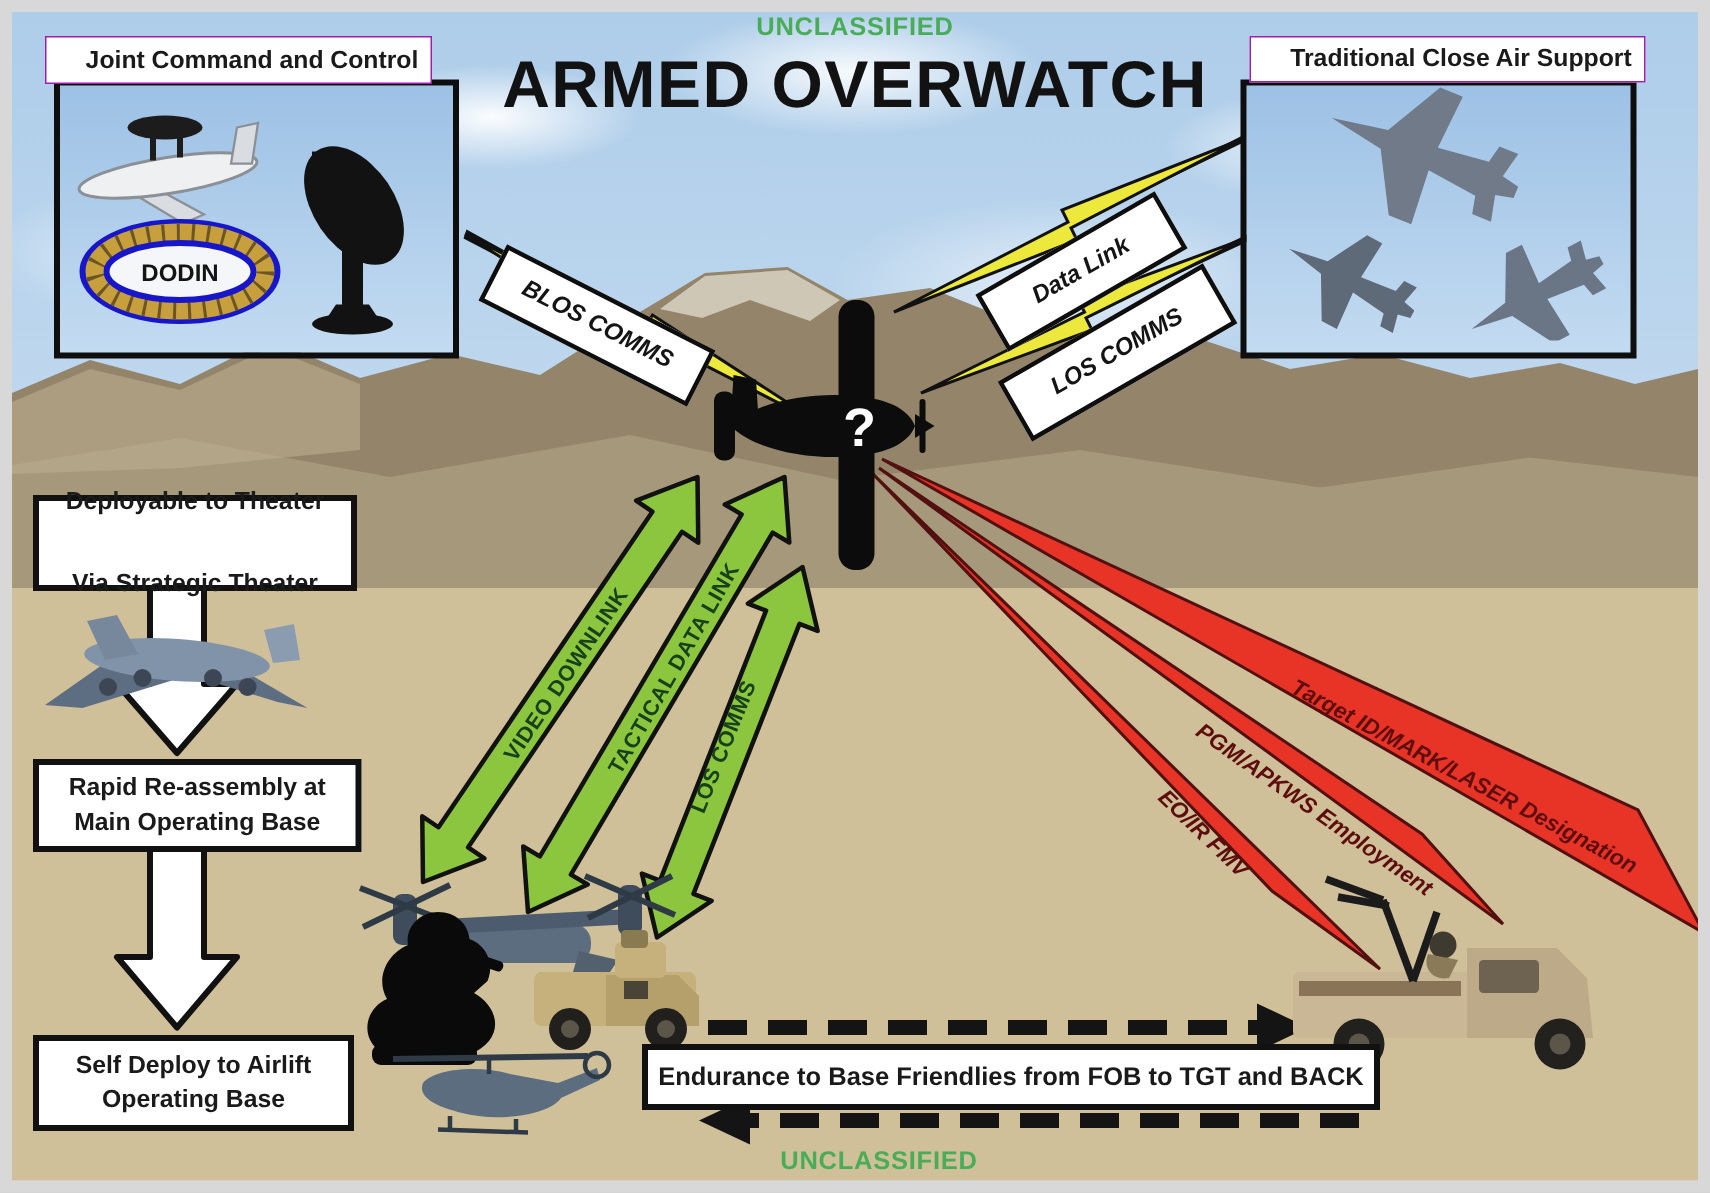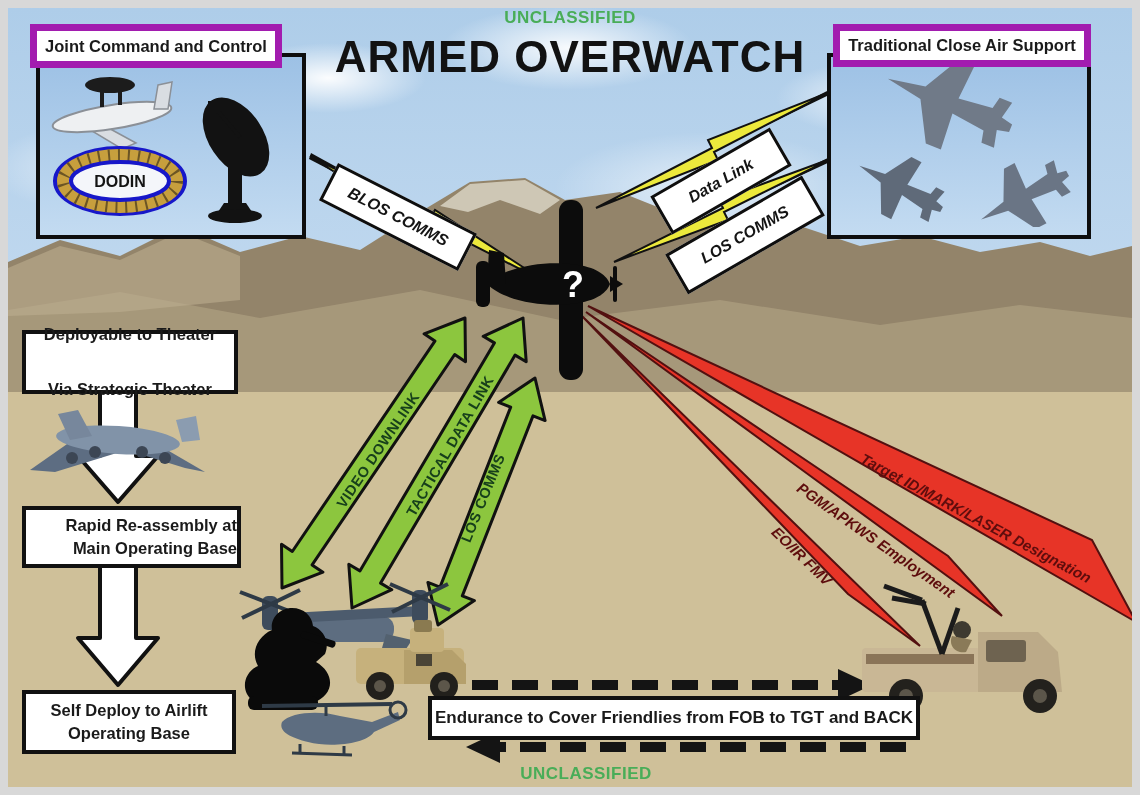--- a/index.html
+++ b/index.html
@@ -20,21 +20,21 @@
   .f-top{left:0;top:0;width:1140px;height:8px;}
   .f-bottom{left:0;top:787px;width:1140px;height:8px;}
   .f-left{left:0;top:0;width:8px;height:795px;}
   .f-right{left:1132px;top:0;width:8px;height:795px;}
 
   .abs{position:absolute;z-index:5;}
   .classification{width:220px;text-align:center;font-weight:bold;font-size:17px;letter-spacing:.5px;color:#49ad58;}
   .title{left:290px;top:32px;width:560px;text-align:center;font-size:44px;font-weight:bold;letter-spacing:1px;color:#121212;}
 
   .panel{border:4px solid #0e0e0e;background:linear-gradient(#9dc1e5,#c3dbf1);}
-  .panel-label{background:#ffffff;border:7px solid #a21caf;text-align:center;font-weight:bold;font-size:16.5px;color:#1a1a1a;display:flex;align-items:center;justify-content:center;}
+  .panel-label{background:#ffffff;border:1px solid #a21caf;text-align:center;font-weight:bold;font-size:16.5px;color:#1a1a1a;display:flex;align-items:center;justify-content:center;padding-left:18px;}
 
   .step-box{background:#ffffff;border:4px solid #111;text-align:center;font-weight:bold;font-size:16.5px;line-height:1.4;color:#1a1a1a;display:flex;flex-direction:column;justify-content:center;}
 
   .link-tag{background:#ffffff;border:3px solid #0e0e0e;display:flex;align-items:center;justify-content:center;
     font-weight:bold;font-style:italic;font-size:16px;color:#141414;}
 
   .arrow-label{transform-origin:center;white-space:nowrap;font-weight:bold;font-size:14.5px;color:#17401b;letter-spacing:.5px;}
   .beam-label{transform-origin:center;white-space:nowrap;font-weight:bold;font-style:italic;font-size:15px;color:#5e0d0d;}
 
   .endurance{left:428px;top:696px;width:484px;height:36px;background:#fff;border:4px solid #111;
@@ -231,28 +231,28 @@
   <div class="abs arrow-label" style="left:483px;top:498px;transform:translate(-50%,-50%) rotate(-68deg);">LOS COMMS</div>
 
   <div class="abs beam-label" style="left:976px;top:518px;transform:translate(-50%,-50%) rotate(28deg);">Target ID/MARK/LASER Designation</div>
   <div class="abs beam-label" style="left:876px;top:540px;transform:translate(-50%,-50%) rotate(35deg);">PGM/APKWS Employment</div>
   <div class="abs beam-label" style="left:802px;top:556px;transform:translate(-50%,-50%) rotate(44deg);">EO/IR FMV</div>
 
   <div class="abs step-box" style="left:22px;top:330px;width:208px;height:56px;gap:31px;">
     <span>Deployable to Theater</span>
     <span>Via Strategic Theater</span>
   </div>
-  <div class="abs step-box" style="left:22px;top:506px;width:211px;height:54px;text-align:right;">
+  <div class="abs step-box" style="left:22px;top:506px;width:211px;height:54px;">
     <span>Rapid Re-assembly at</span>
     <span>Main Operating Base</span>
   </div>
   <div class="abs step-box" style="left:22px;top:690px;width:206px;height:56px;">
     <span>Self Deploy to Airlift</span>
     <span>Operating Base</span>
   </div>
 
-  <div class="abs endurance">Endurance to Cover Friendlies from FOB to TGT and BACK</div>
+  <div class="abs endurance">Endurance to Base Friendlies from FOB to TGT and BACK</div>
 
   <div class="frame f-top"></div>
   <div class="frame f-bottom"></div>
   <div class="frame f-left"></div>
   <div class="frame f-right"></div>
 </div>
 
 </body></html>

